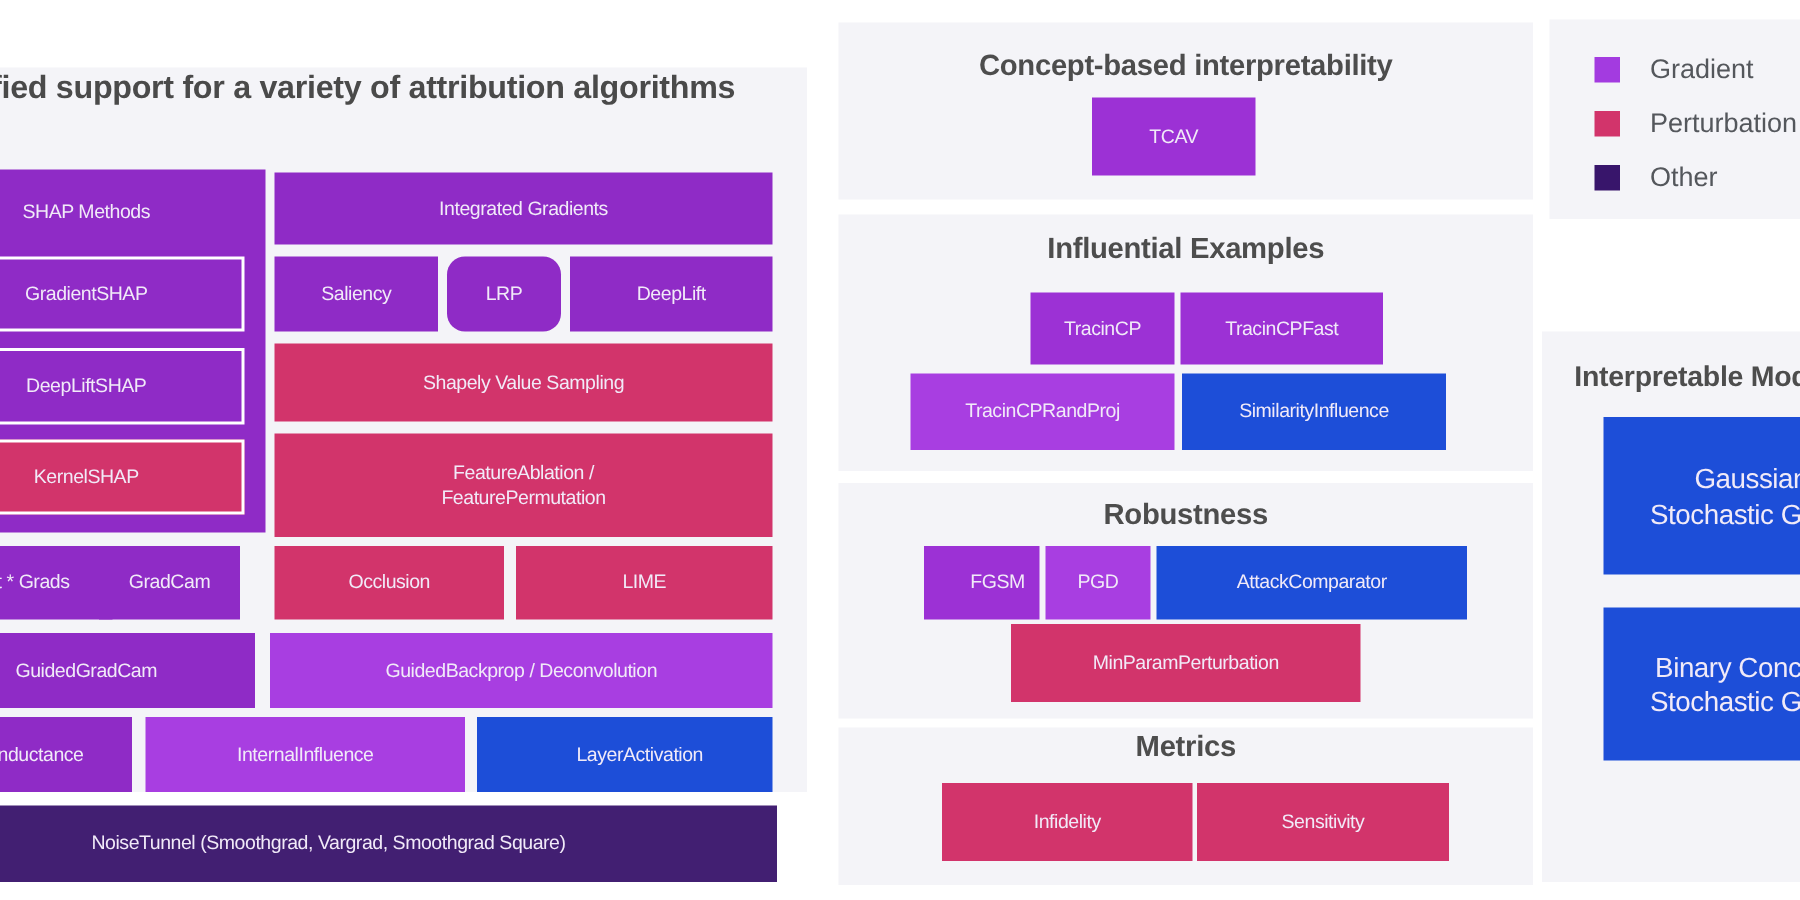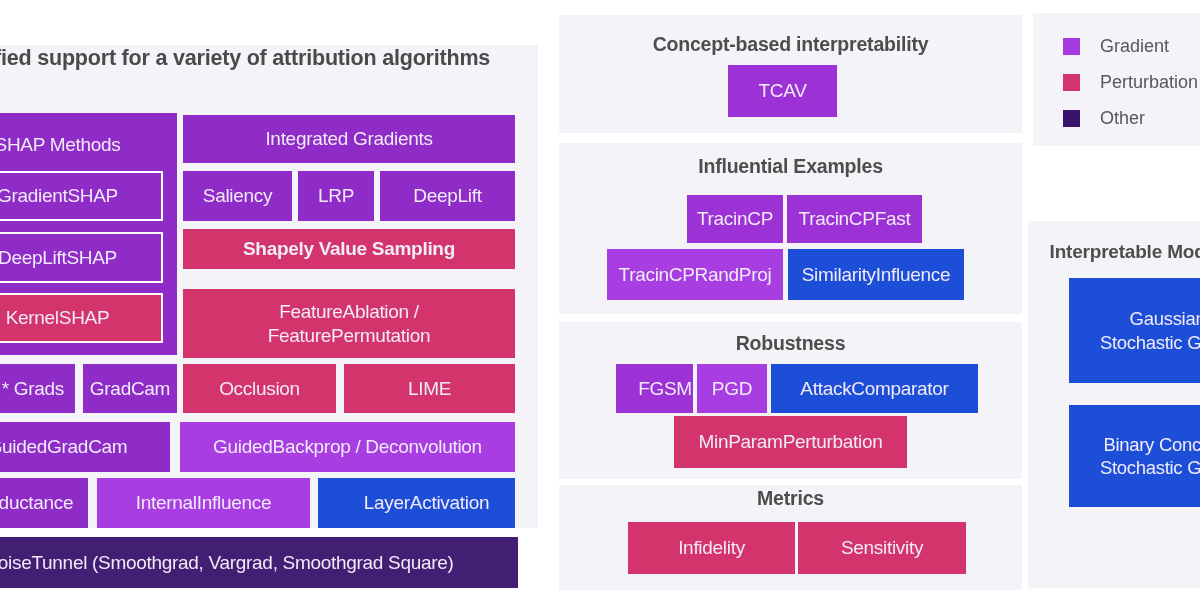--- a/index.html
+++ b/index.html
@@ -3,21 +3,21 @@
 <meta charset="utf-8">
 <style>
   html,body{margin:0;padding:0;background:#ffffff;}
   #canvas{
     position:relative;width:1200px;height:600px;overflow:hidden;background:#ffffff;
     font-family:"Liberation Sans","DejaVu Sans",sans-serif;
   }
   .panel{position:absolute;background:#f4f4f8;}
   .box{
     position:absolute;display:flex;align-items:center;justify-content:center;
-    color:#f1eaf8;font-size:19px;line-height:1.25;text-align:center;
+    color:#f1eaf8;font-size:13px;line-height:1.25;text-align:center;
     letter-spacing:-0.3px;white-space:pre-line;box-sizing:border-box;
   }
   .purple{background:#8f2bc6;}
   .purple2{background:#9c31d5;}
   .purple3{background:#a83ee1;}
   .pink{background:#d2346b;}
   .dark{background:#1d4ed8;}
   .dark2{background:#421f72;}
   .bordered{border:2px solid #ffffff;}
   .main-title{
@@ -44,28 +44,28 @@
 
   <div class="box purple" style="left:-62px;top:113px;width:239px;height:242px;align-items:flex-start;">
     <span style="margin-top:20px;">SHAP Methods</span>
   </div>
   <div class="box purple bordered" style="left:-48px;top:171px;width:211px;height:50px;">GradientSHAP</div>
   <div class="box purple bordered" style="left:-48px;top:232px;width:211px;height:51px;">DeepLiftSHAP</div>
   <div class="box pink bordered" style="left:-48px;top:293px;width:211px;height:50px;">KernelSHAP</div>
 
   <div class="box purple" style="left:183px;top:115px;width:332px;height:48px;">Integrated Gradients</div>
   <div class="box purple" style="left:183px;top:171px;width:109px;height:50px;">Saliency</div>
-  <div class="box purple" style="left:298px;top:171px;width:76px;height:50px;">LRP</div>
+  <div class="box purple" style="left:298px;top:171px;width:76px;height:50px;border-radius:12px;">LRP</div>
   <div class="box purple" style="left:380px;top:171px;width:135px;height:50px;">DeepLift</div>
-  <div class="box pink" style="left:183px;top:229px;width:332px;height:40px;font-weight:bold;">Shapely Value Sampling</div>
+  <div class="box pink" style="left:183px;top:229px;width:332px;height:52px;">Shapely Value Sampling</div>
   <div class="box pink" style="left:183px;top:289px;width:332px;height:69px;">FeatureAblation /
 FeaturePermutation</div>
 
   <div class="box purple" style="left:-55px;top:364px;width:130px;height:49px;">Input * Grads</div>
-  <div class="box purple" style="left:83px;top:364px;width:94px;height:49px;">GradCam</div>
+  <div class="box purple" style="left:66px;top:364px;width:94px;height:49px;">GradCam</div>
   <div class="box pink" style="left:183px;top:364px;width:153px;height:49px;">Occlusion</div>
   <div class="box pink" style="left:344px;top:364px;width:171px;height:49px;">LIME</div>
 
   <div class="box purple" style="left:-55px;top:422px;width:225px;height:50px;">GuidedGradCam</div>
   <div class="box purple3" style="left:180px;top:422px;width:335px;height:50px;">GuidedBackprop / Deconvolution</div>
 
   <div class="box purple" style="left:-50px;top:478px;width:138px;height:50px;">Conductance</div>
   <div class="box purple3" style="left:97px;top:478px;width:213px;height:50px;">InternalInfluence</div>
   <div class="box dark" style="left:318px;top:478px;width:197px;height:50px;padding-left:20px;">LayerActivation</div>
 

